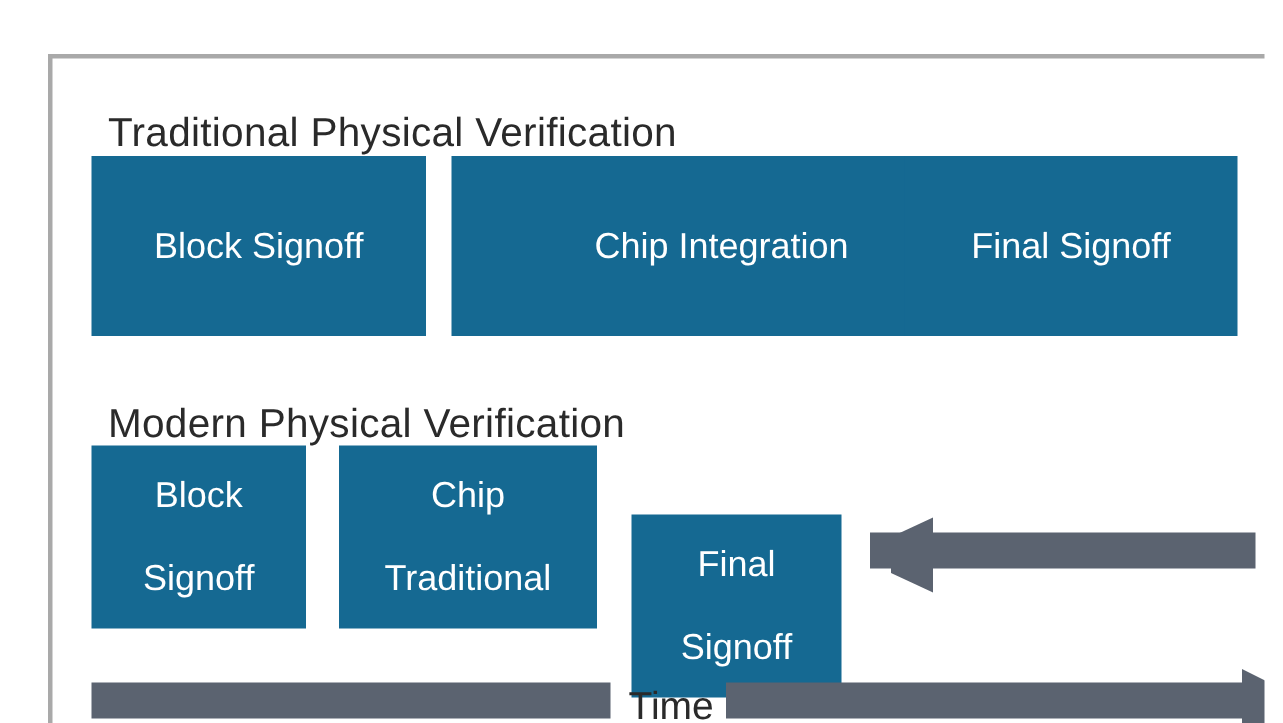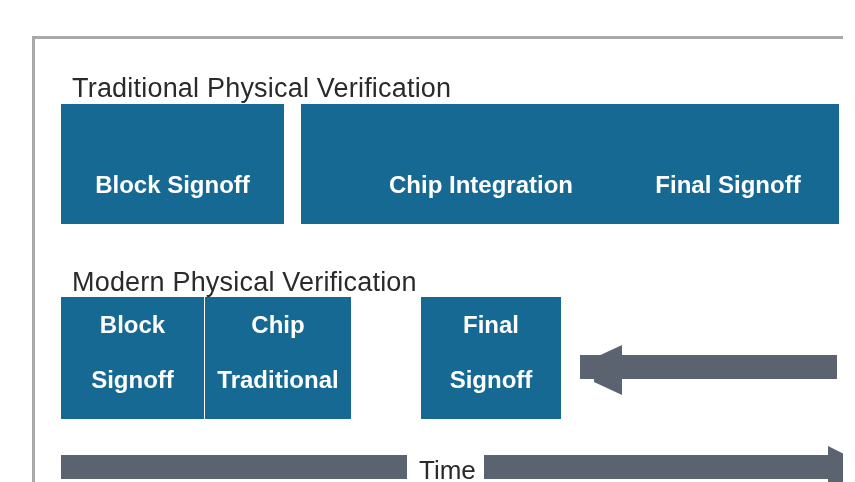--- a/index.html
+++ b/index.html
@@ -14,31 +14,31 @@
   }
   .heading {
     position:absolute; left:36px; font-size:27px; font-weight:400;
     color:var(--heading-text,#2a2a2a); letter-spacing:0.2px; white-space:nowrap;
   }
   .h-trad { top:37px; }
   .h-mod  { top:231px;text-align:right; }
   .box {
     position:absolute; background:var(--box-fill,#156992);
     color:var(--box-text,#ffffff);
-    display:flex; flex-direction:column; align-items:center; justify-content:flex-end;
-    text-align:center; font-weight:700; font-size:24px; line-height:31px;
+    display:flex; flex-direction:column; align-items:center; justify-content:center;
+    text-align:center; font-weight:400; font-size:24px; line-height:31px;
   }
   .b-t { top:80px; height:120px; }
   .b-t1 { left:37px;  width:223px; }
   .b-t2 { left:277px; width:360px; }
-  .b-t3 { left:593px; width:222px; }
+  .b-t3 { left:579px; width:222px; }
   .b-m { top:273px; height:122px; }
   .b-m1 { left:37px;  width:143px; }
-  .b-m2 { left:181px; width:146px; }
-  .b-m3 { left:397px; width:140px; }
+  .b-m2 { left:202px; width:172px; }
+  .b-m3 { left:397px; width:140px;margin-top:46px; }
   .bar { position:absolute; height:5px; background:var(--arrow-color,#5b6370); }
   .back-line  { left:556px; top:331px; width:257px; }
   .time-left  { left:37px;  top:431px; width:346px; }
   .time-right { left:460px; top:431px; width:344px; }
   .tri { position:absolute; width:0; height:0; }
   .head-left {
     left:546px; top:321px;
     border-top:13px solid transparent; border-bottom:13px solid transparent;
     border-right:28px solid var(--arrow-color,#5b6370);
   }

